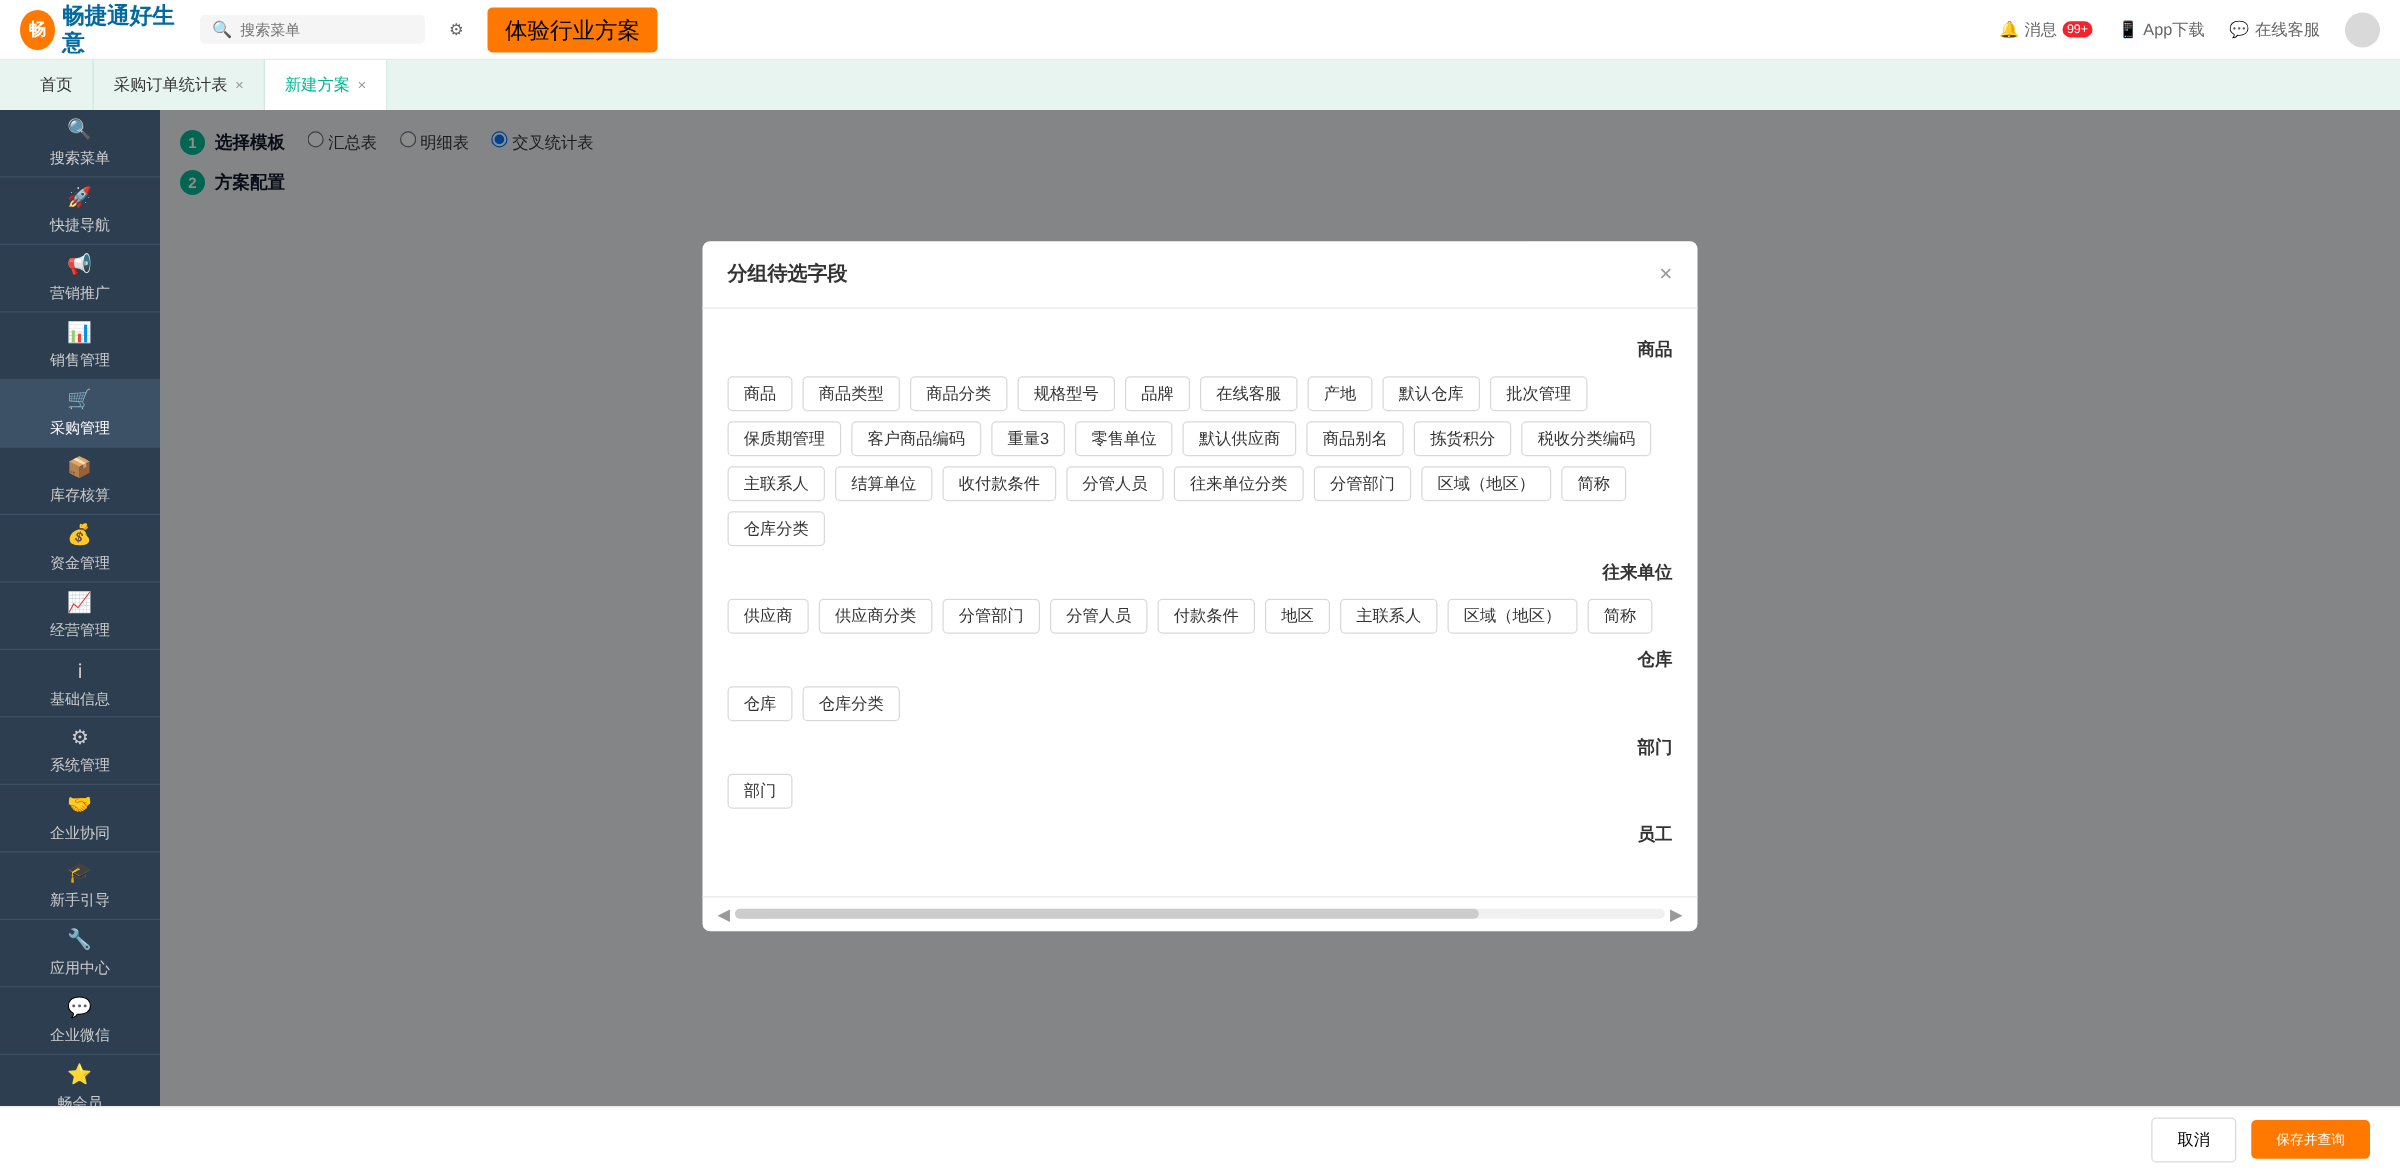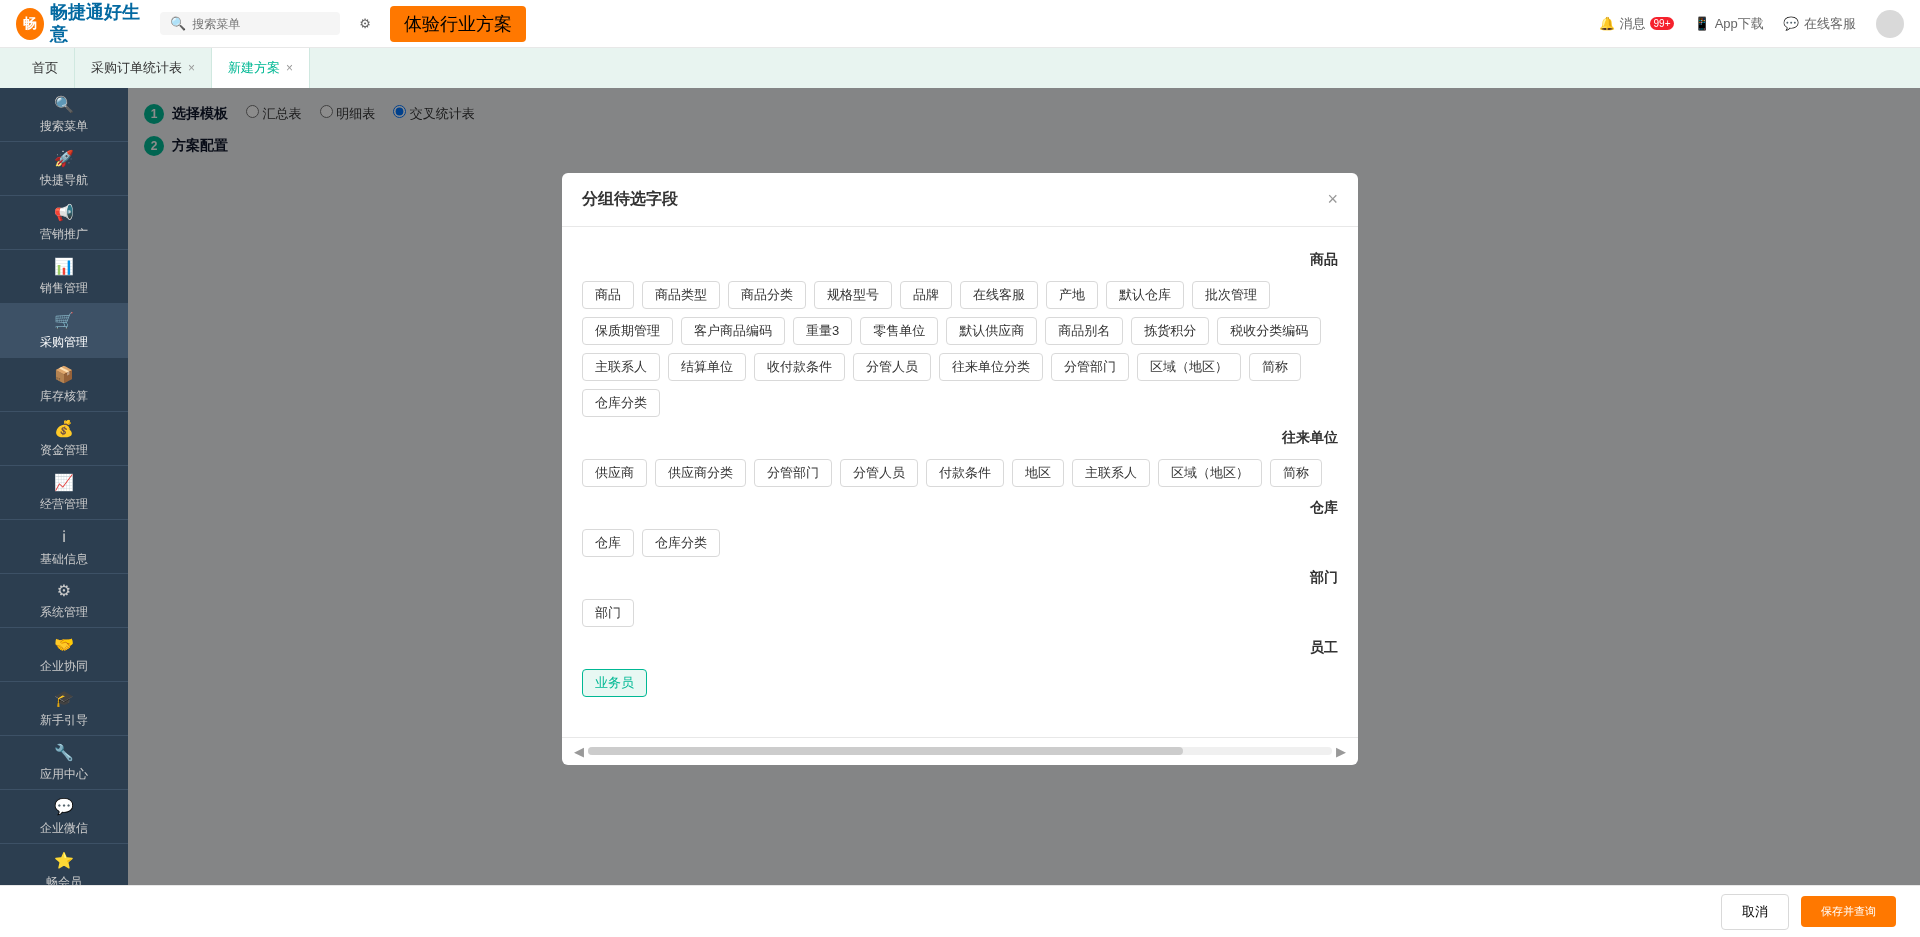--- a/index.html
+++ b/index.html
@@ -471,23 +471,20 @@
       <div class="tag">仓库</div>
       <div class="tag">仓库分类</div>
     </div>
 
     <div class="section-title">部门</div>
     <div class="tag-group">
       <div class="tag">部门</div>
     </div>
 
     <div class="section-title">员工</div>
-    <div class="tag-group">
-      <div class="tag selected">业务员</div>
-    </div>
 
     <div class="tag-group">
     </div>
 
   </div>
 
   <div class="modal-scroll-bar">
     <span style="cursor:pointer; color:#999;">◀</span>
     <div class="scroll-track">
       <div class="scroll-thumb"></div>

